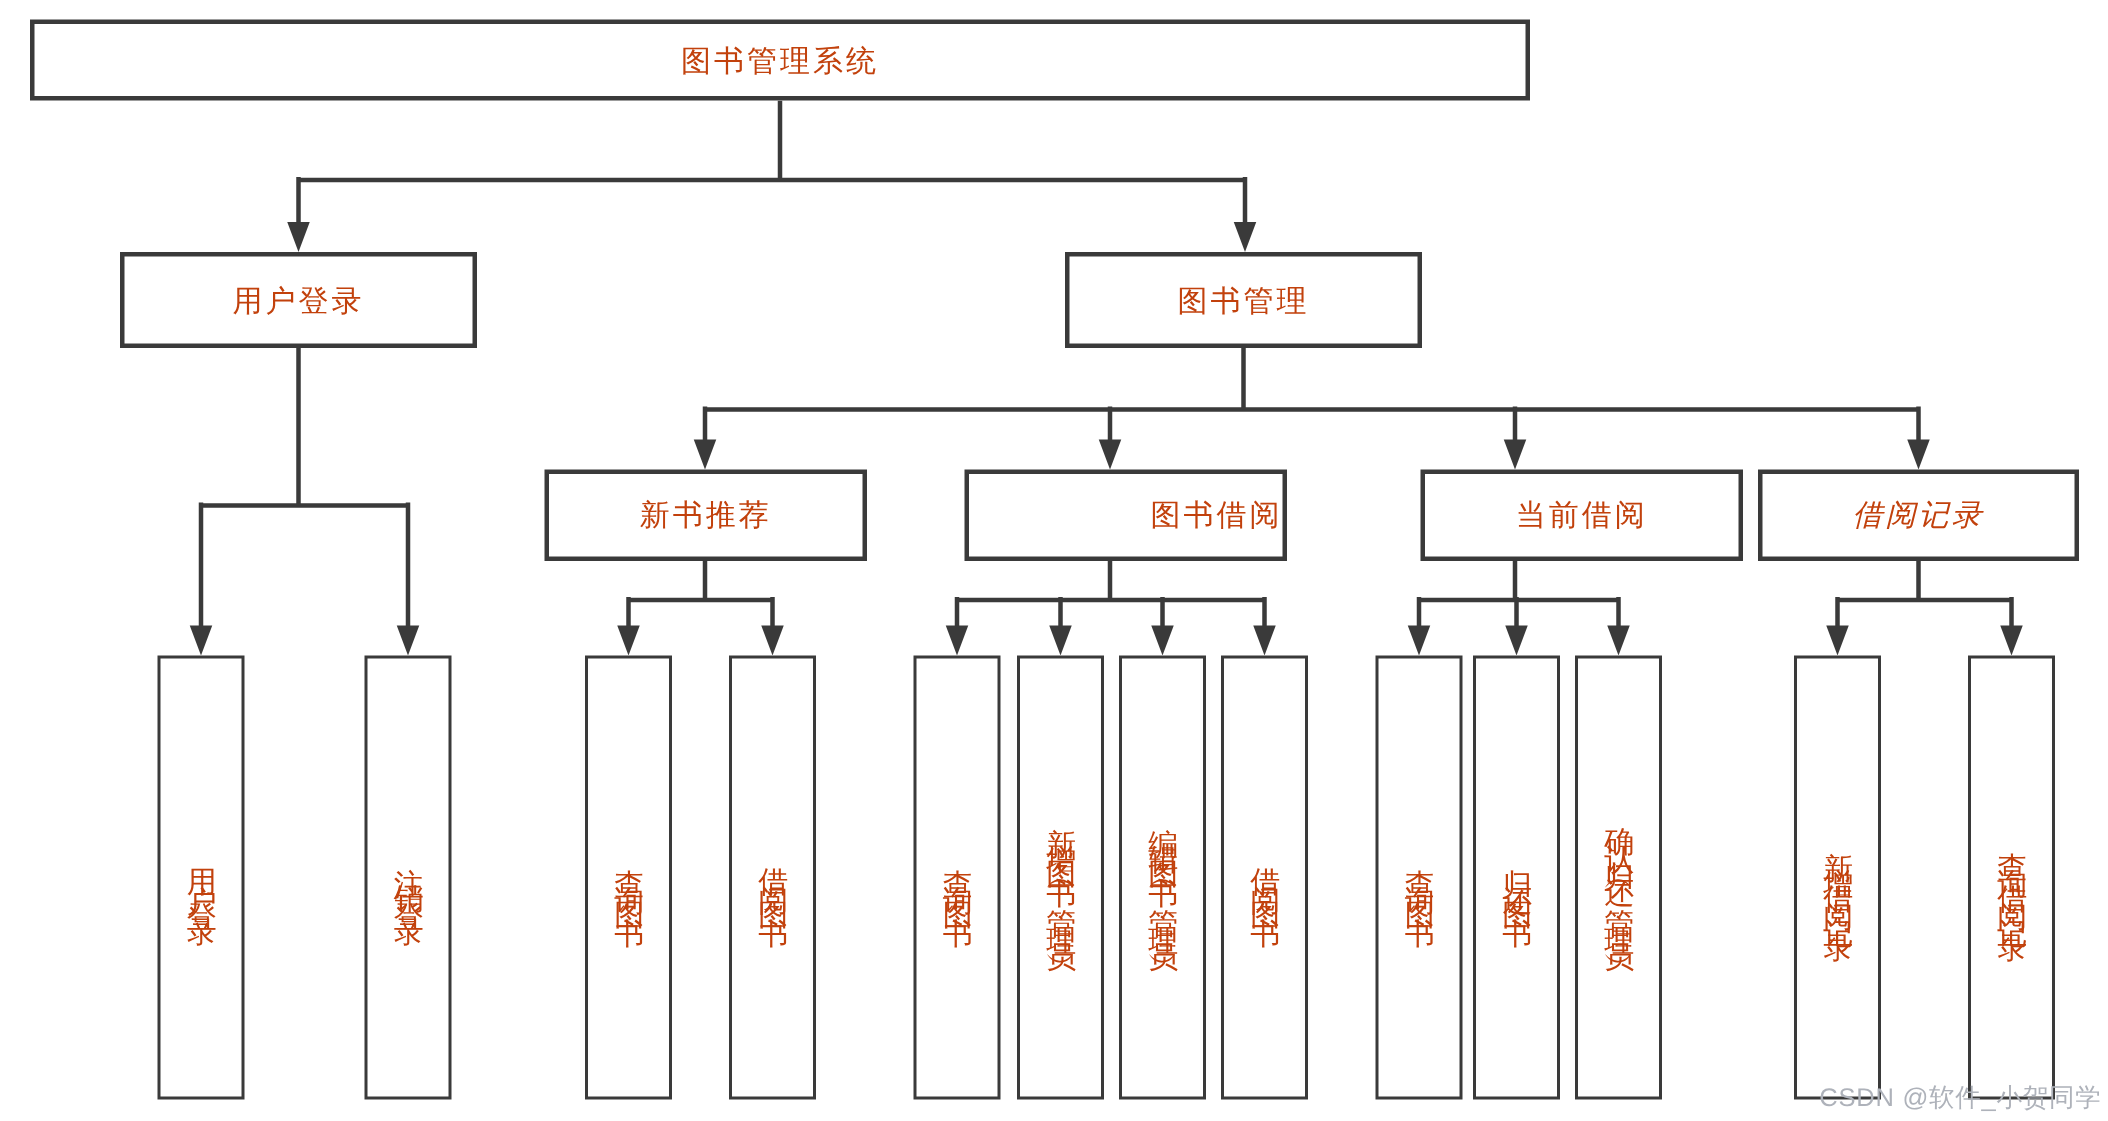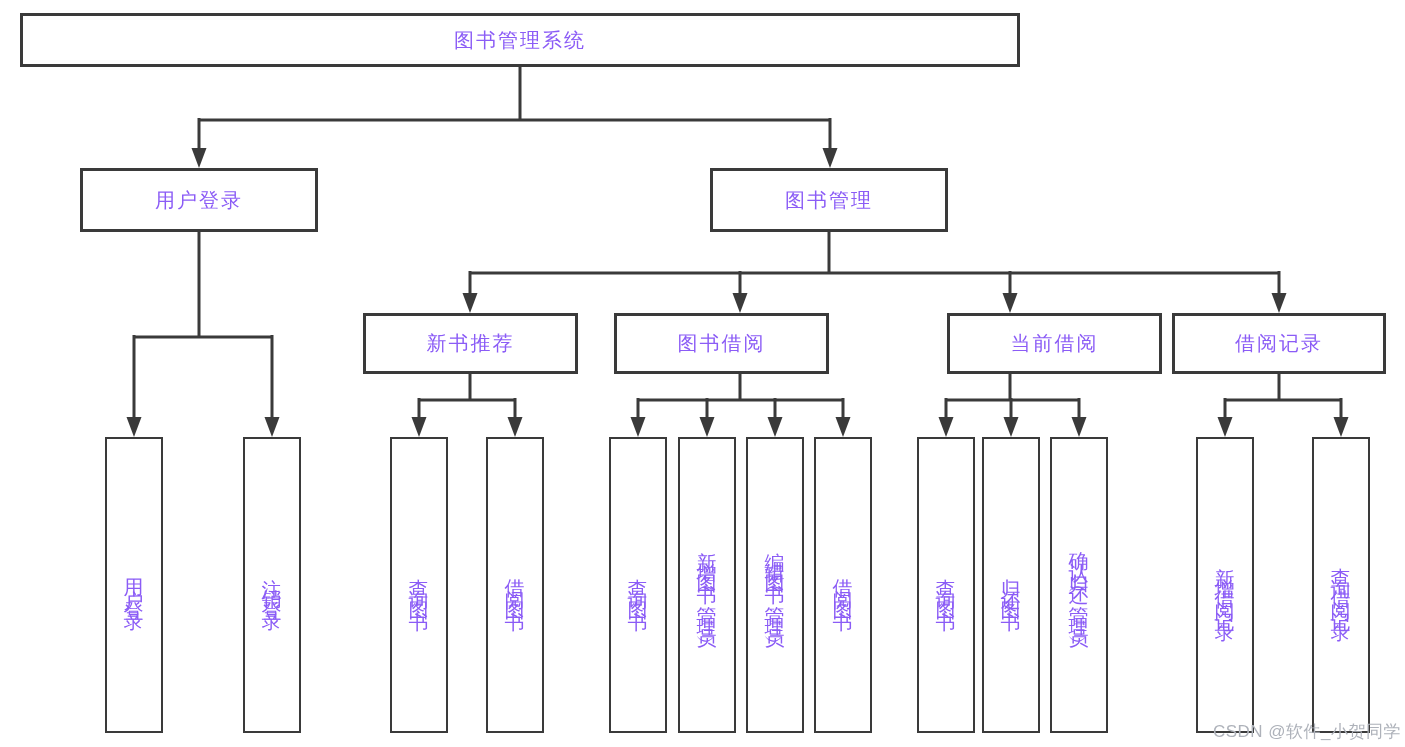--- a/index.html
+++ b/index.html
@@ -22,21 +22,21 @@
     height: 747px;
   }
   .node {
     position: absolute;
     box-sizing: border-box;
     background: #ffffff;
     border: 3px solid #3a3a3a;
     display: flex;
     align-items: center;
     justify-content: center;
-    color: #8b5cf6;
+    color: #c2410c;
     font-size: 20px;
     letter-spacing: 2px;
     white-space: nowrap;
   }
   .leaf {
     border-width: 2.5px;
     width: 58px;
     top: 437px;
     height: 296px;
   }
@@ -111,27 +111,27 @@
   <div class="node" style="left:80px; top:168px; width:238px; height:64px;">
     <span>用户登录</span>
   </div>
   <div class="node" style="left:710px; top:168px; width:238px; height:64px;">
     <span>图书管理</span>
   </div>
 
   <div class="node" style="left:363px; top:313px; width:215px; height:61px;">
     <span>新书推荐</span>
   </div>
-  <div class="node" style="left:614px; top:313px; width:215px; height:61px;">
+  <div class="node" style="left:643px; top:313px; width:215px; height:61px;justify-content:flex-end;">
     <span>图书借阅</span>
   </div>
   <div class="node" style="left:903px; top:313px; width:215px; height:61px;margin-left:44px;">
     <span>当前借阅</span>
   </div>
-  <div class="node" style="left:1172px; top:313px; width:214px; height:61px;">
+  <div class="node" style="left:1172px; top:313px; width:214px; height:61px;font-style:italic;">
     <span>借阅记录</span>
   </div>
 
   <div class="node leaf" style="left:105px;">
     <span class="vtext">用户登录</span>
   </div>
   <div class="node leaf" style="left:243px;">
     <span class="vtext">注销登录</span>
   </div>
 

